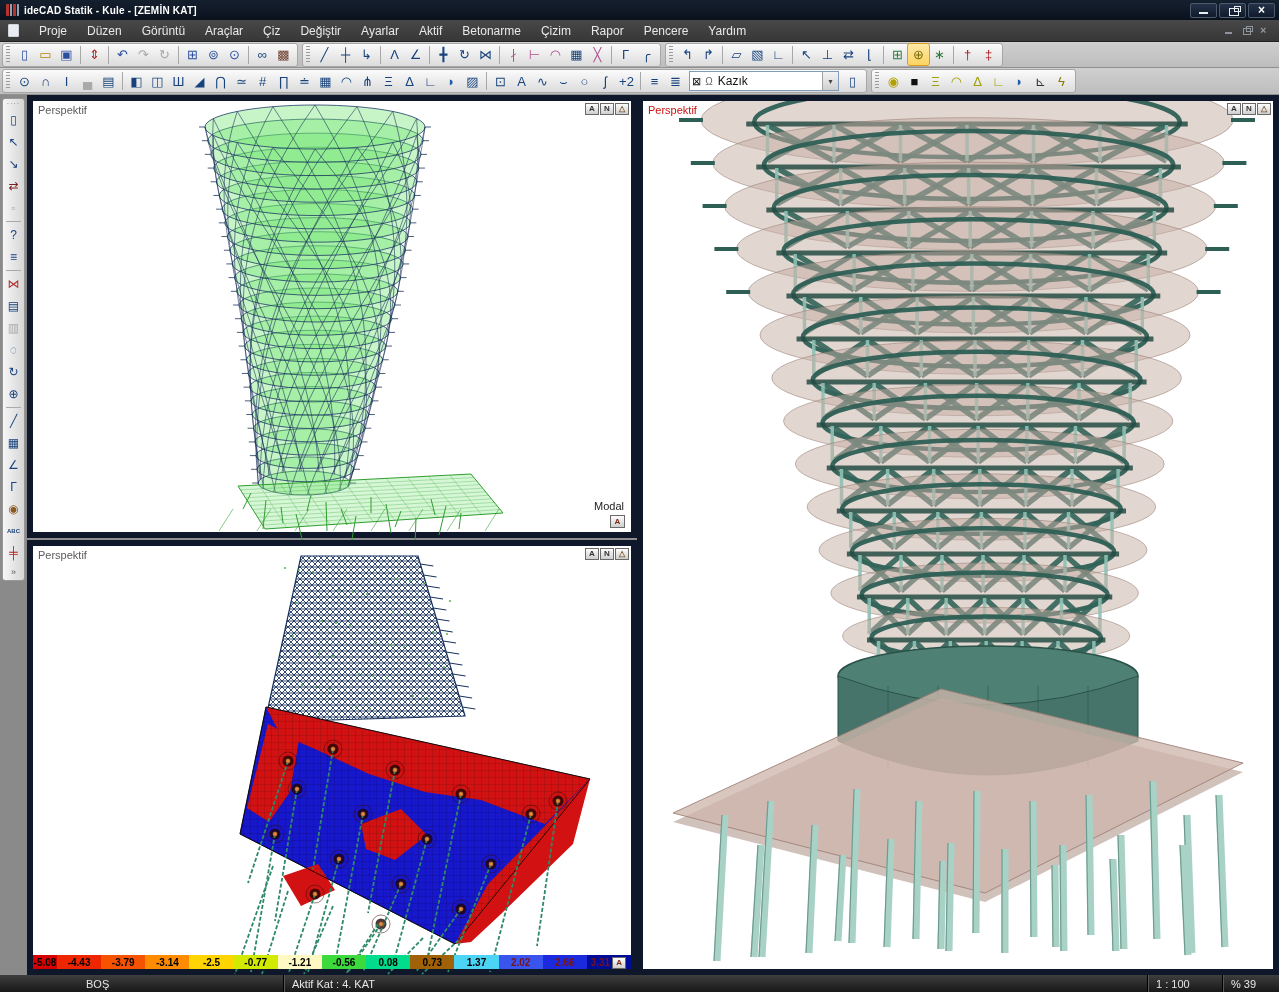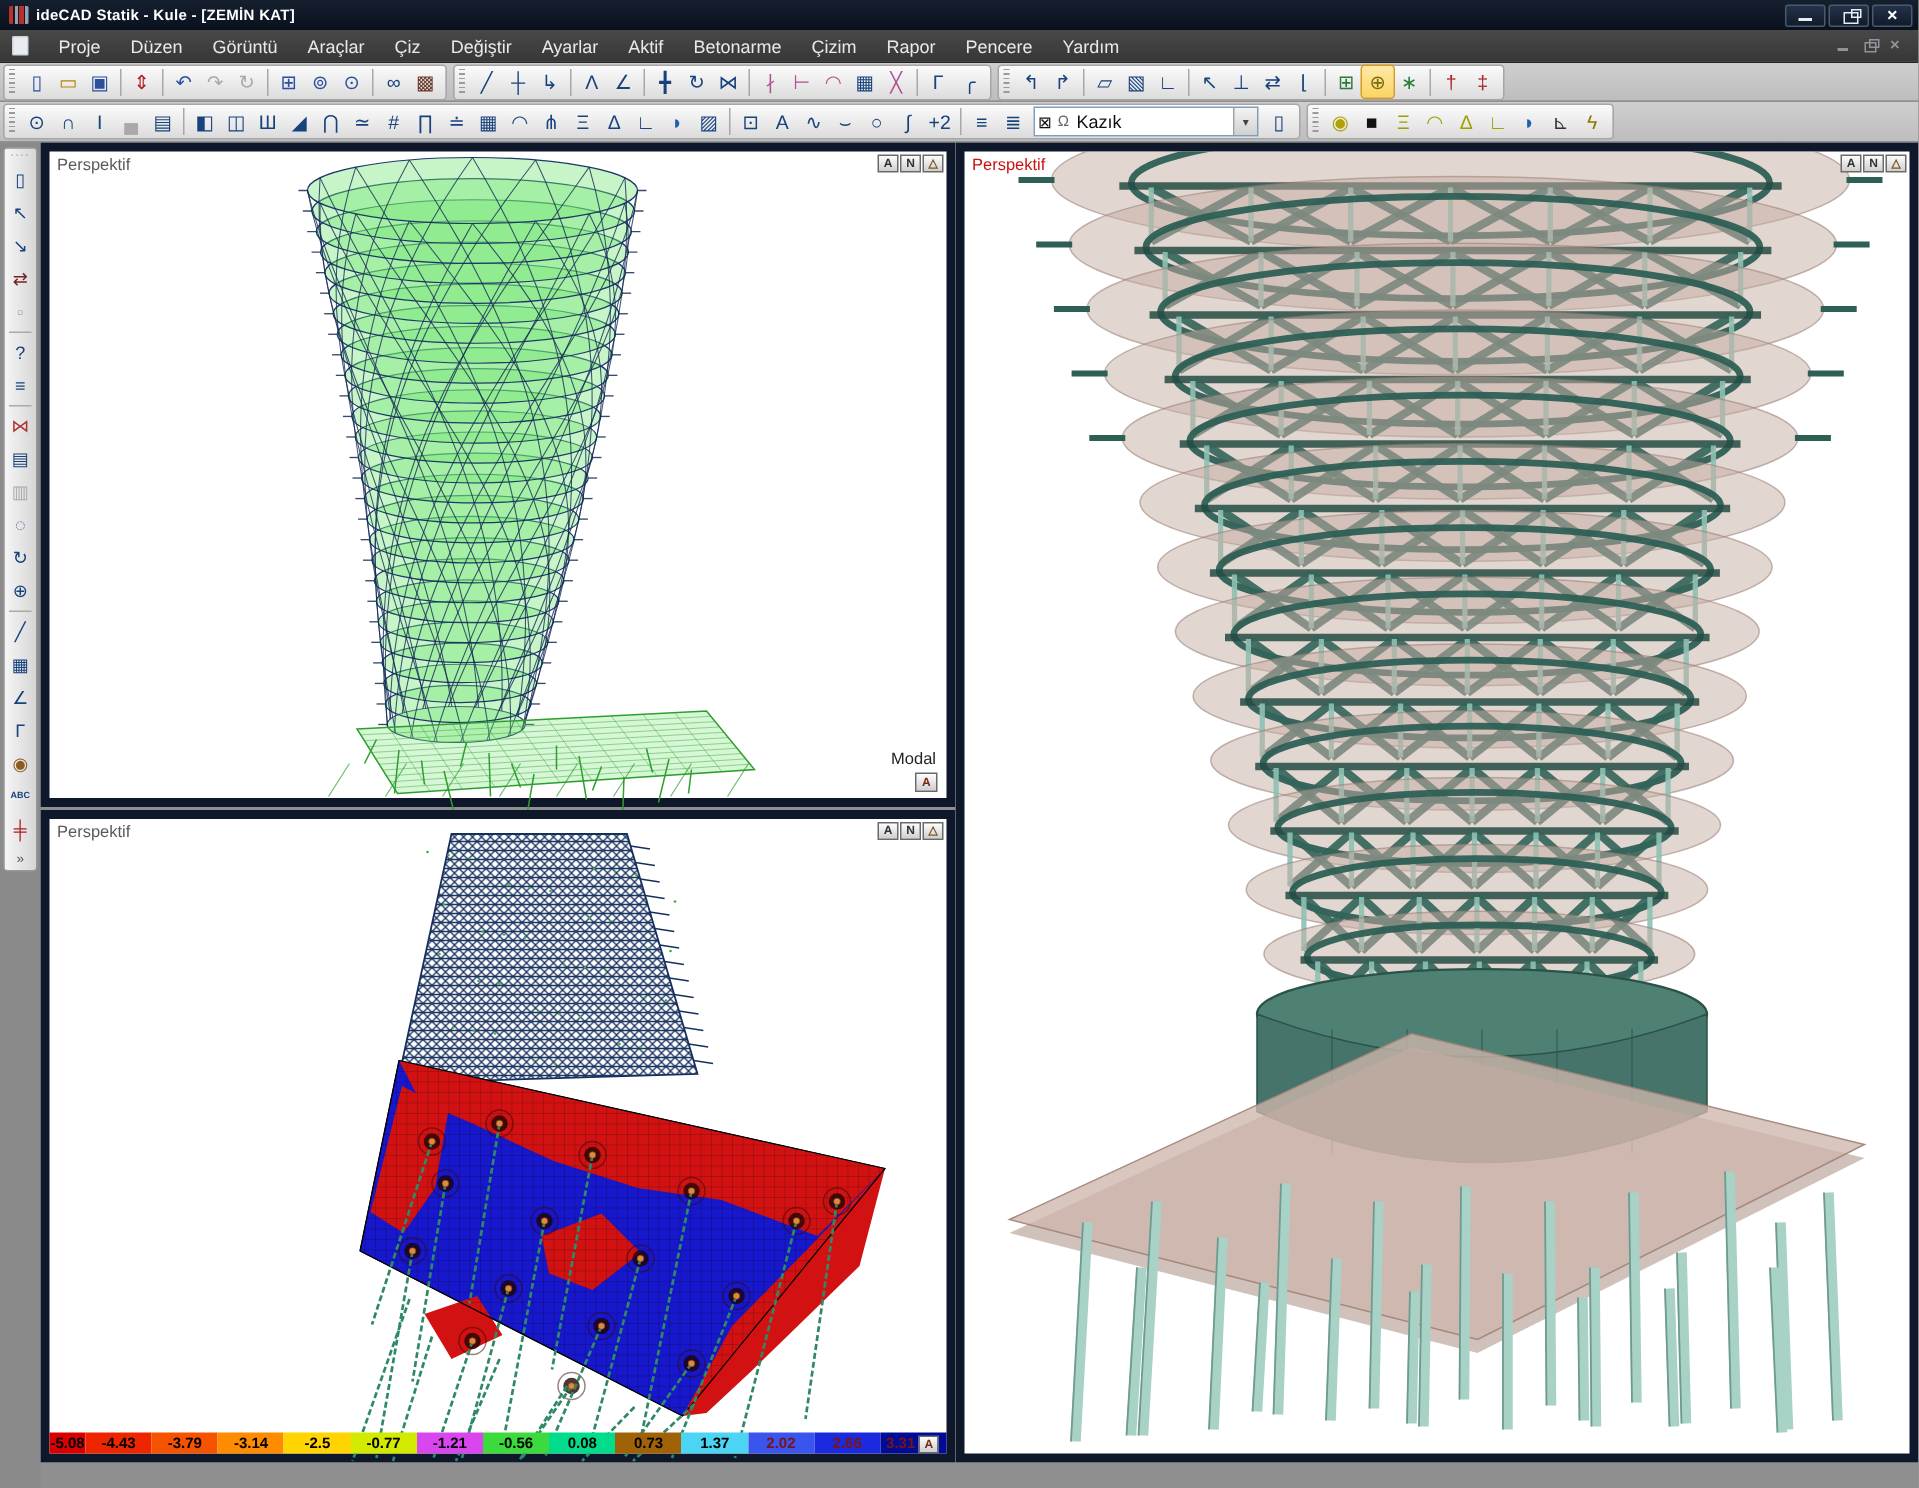--- a/index.html
+++ b/index.html
@@ -821,21 +821,21 @@
           <line x1="430" y1="390" x2="389" y2="428" stroke="#2e8a66" stroke-width="1.8" stroke-dasharray="4 2"></line>
         </svg>
       <div class="colorbar">
         <div class="cb-bar" id="cb-bar">
             <span class="cb-seg" style="background: rgb(216, 0, 0); color: rgb(0, 0, 0);">-5.08</span>
             <span class="cb-seg" style="background: rgb(238, 38, 0); color: rgb(0, 0, 0);">-4.43</span>
             <span class="cb-seg" style="background: rgb(246, 82, 0); color: rgb(0, 0, 0);">-3.79</span>
             <span class="cb-seg" style="background: rgb(255, 140, 0); color: rgb(0, 0, 0);">-3.14</span>
             <span class="cb-seg" style="background: rgb(255, 212, 0); color: rgb(0, 0, 0);">-2.5</span>
             <span class="cb-seg" style="background: rgb(210, 234, 0); color: rgb(0, 0, 0);">-0.77</span>
-            <span class="cb-seg" style="background: #d946ef; color: rgb(0, 0, 0);">-1.21</span>
+            <span class="cb-seg" style="background: #fef9c3; color: rgb(0, 0, 0);">-1.21</span>
             <span class="cb-seg" style="background: rgb(60, 218, 60); color: rgb(0, 0, 0);">-0.56</span>
             <span class="cb-seg" style="background: rgb(0, 220, 140); color: rgb(0, 0, 0);">0.08</span>
             <span class="cb-seg" style="background: #a16207; color: rgb(0, 0, 0); text-align: center;">0.73</span>
             <span class="cb-seg" style="background: rgb(76, 212, 244); color: rgb(0, 0, 0);">1.37</span>
             <span class="cb-seg" style="background: rgb(58, 84, 238); color: rgb(122, 20, 20);">2.02</span>
             <span class="cb-seg" style="background: rgb(28, 42, 222); color: rgb(122, 20, 20);">2.66</span>
             <span class="cb-seg" style="background: rgb(0, 12, 150); color: rgb(122, 20, 20);">3.31<span class="cb-btn">A</span></span>
           </div>
       </div>
     </div>
@@ -1194,13 +1194,22 @@
           <line x1="412" y1="764" x2="413" y2="846" stroke="#a9d2c7" stroke-width="7"></line>
           <line x1="409" y1="764" x2="410" y2="846" stroke="#6e9a8f" stroke-width="1.2"></line>
           <line x1="470" y1="758" x2="473" y2="850" stroke="#a9d2c7" stroke-width="7"></line>
           <line x1="467" y1="758" x2="470" y2="850" stroke="#6e9a8f" stroke-width="1.2"></line>
           <line x1="540" y1="744" x2="545" y2="854" stroke="#a9d2c7" stroke-width="7"></line>
           <line x1="537" y1="744" x2="542" y2="854" stroke="#6e9a8f" stroke-width="1.2"></line>
         </svg>
     </div>
   </div>
 
+  <div class="statusbar">
+    <span class="sb-seg sb-left">BOŞ</span>
+    <span class="sb-div"></span>
+    <span class="sb-seg sb-center">Aktif Kat : 4. KAT</span>
+    <span class="sb-div"></span>
+    <span class="sb-seg sb-scale">1 : 100</span>
+    <span class="sb-div"></span>
+    <span class="sb-seg sb-zoom">% 39</span>
+  </div>
 </div>
 
 </body></html>

